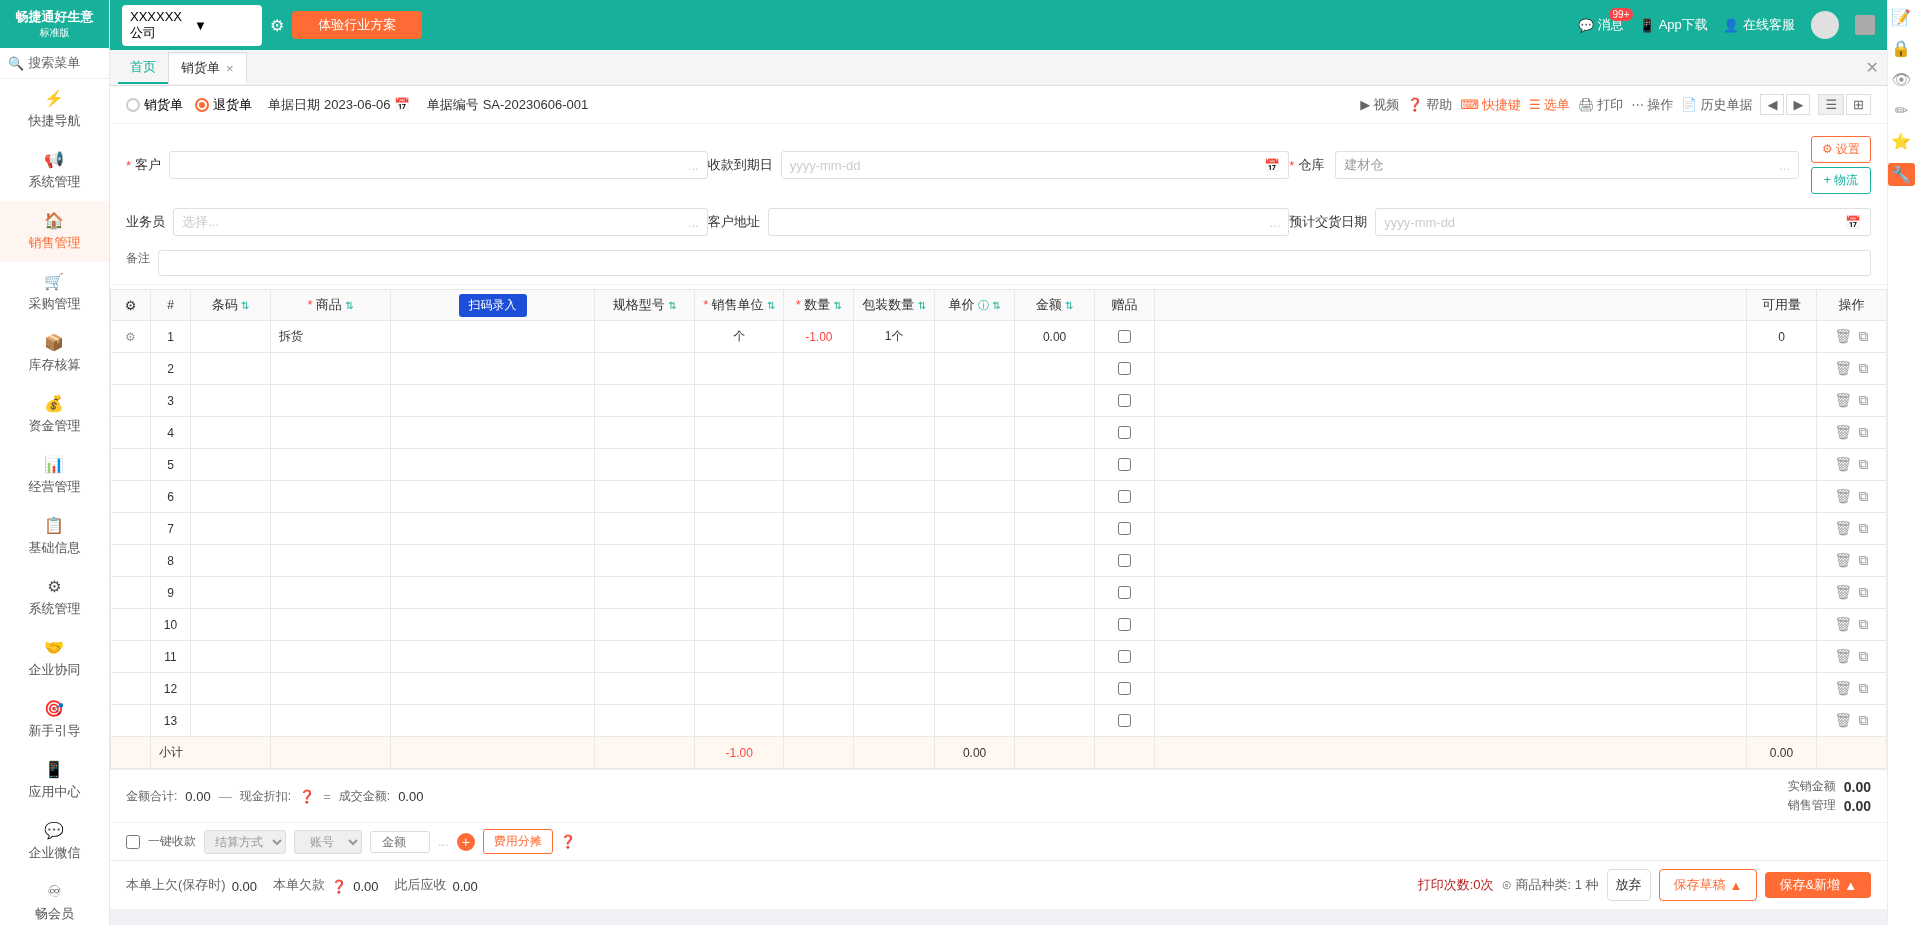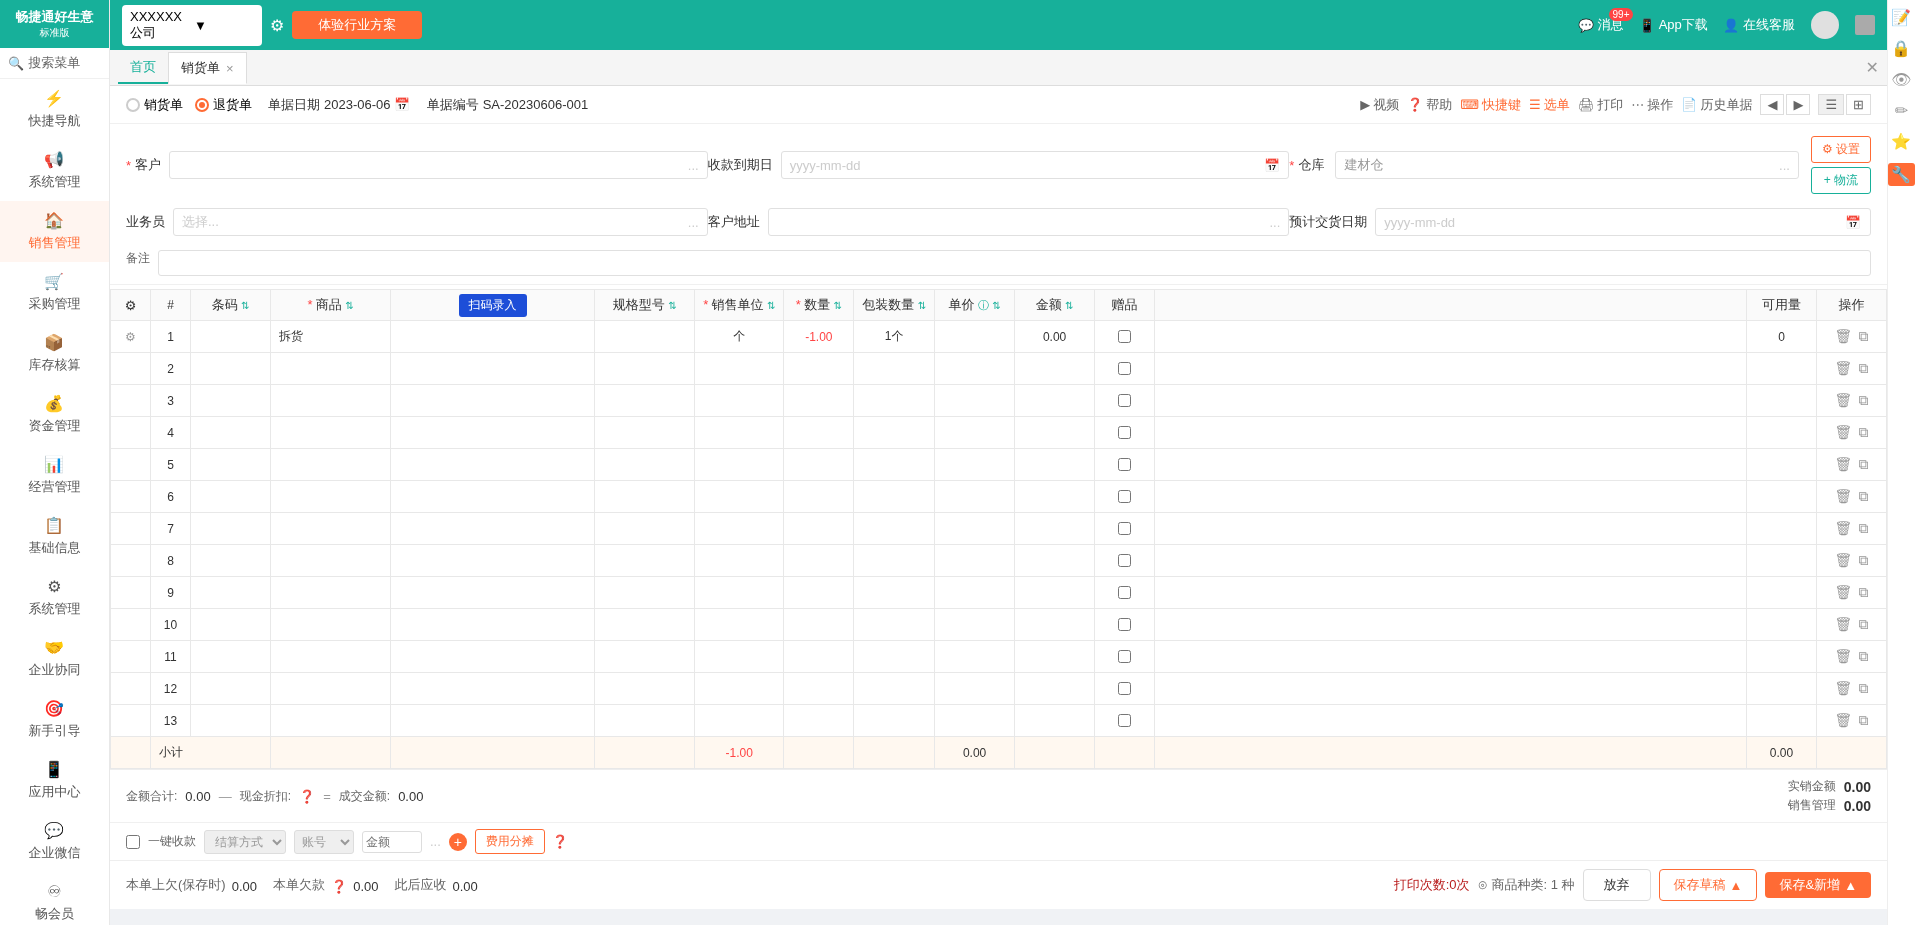--- a/index.html
+++ b/index.html
@@ -79,31 +79,31 @@
     
     .footer { background: #fff; border-top: 1px solid #eee; }
     .footer-row1 { display: flex; align-items: center; padding: 8px 16px; gap: 8px; border-bottom: 1px solid #f0f0f0; }
     .footer-label { color: #666; font-size: 12px; }
     .footer-value { color: #333; font-size: 13px; font-weight: 500; }
     .footer-dash { color: #999; }
     .footer-eq { color: #999; }
     .footer-row2 { display: flex; align-items: center; padding: 6px 16px; gap: 8px; }
     .payment-checkbox { width: 14px; height: 14px; }
     .payment-select { border: 1px solid #ddd; padding: 3px 6px; border-radius: 3px; font-size: 12px; color: #999; min-width: 80px; }
-    .account-input { border: 1px solid #ddd; padding: 3px 3px; border-radius: 3px; font-size: 12px; color: #999; min-width: 60px; }
+    .account-input { border: 1px solid #ddd; padding: 3px 11px; border-radius: 3px; font-size: 12px; color: #999; min-width: 60px; }
     .add-btn { background: #ff6b35; color: #fff; border: none; border-radius: 50%; width: 18px; height: 18px; cursor: pointer; font-size: 14px; display: flex; align-items: center; justify-content: center; }
     .expense-btn { border: 1px solid #ff6b35; color: #ff6b35; background: #fff; padding: 3px 10px; border-radius: 3px; cursor: pointer; font-size: 12px; }
     .help-icon { color: #999; cursor: pointer; }
 
     
     .bottom-bar { background: #fff; border-top: 1px solid #eee; display: flex; align-items: center; padding: 8px 16px; gap: 16px; }
     .bottom-info { display: flex; align-items: flex-end; gap: 6px; color: #666; font-size: 12px; }
     .bottom-info .val { color: #333; font-weight: 500; }
     .bottom-actions { margin-left: auto; display: flex; align-items: center; gap: 8px; }
-    .discard-btn { border: 1px solid #ddd; background: #fff; color: #333; padding: 6px 20px; border-radius: 4px; cursor: pointer; font-size: 13px; }
+    .discard-btn { border: 1px solid #ddd; background: #fff; color: #333; padding: 6px 8px; border-radius: 4px; cursor: pointer; font-size: 13px; }
     .save-draft-btn { border: 1px solid #ff6b35; background: #fff; color: #ff6b35; padding: 6px 14px; border-radius: 4px; cursor: pointer; font-size: 13px; display: flex; align-items: center; gap: 4px; }
     .save-new-btn { background: #ff6b35; color: #fff; border: none; padding: 4px 14px; border-radius: 4px; cursor: pointer; font-size: 13px; display: flex; align-items: center; gap: 4px; }
 
     
     .right-panel { width: 28px; background: #fff; border-left: 1px solid #eee; display: flex; flex-direction: column; align-items: center; padding: 8px 2px; gap: 12px; }
     .rp-icon { font-size: 16px; color: #999; cursor: pointer; writing-mode: horizontal-tb; }
     .rp-icon.active { color: #ff6b35; background: #fff5f0; border-radius: 3px; }
     .abs-btn { padding: 4px 10px; font-size: 12px; border-radius: 3px; cursor: pointer; white-space: nowrap; }
     .abs-btn.settings { border: 1px solid #ff6b35; color: #ff6b35; background: #fff; }
     .abs-btn.logistics { border: 1px solid #17b09a; color: #17b09a; background: #fff; }

